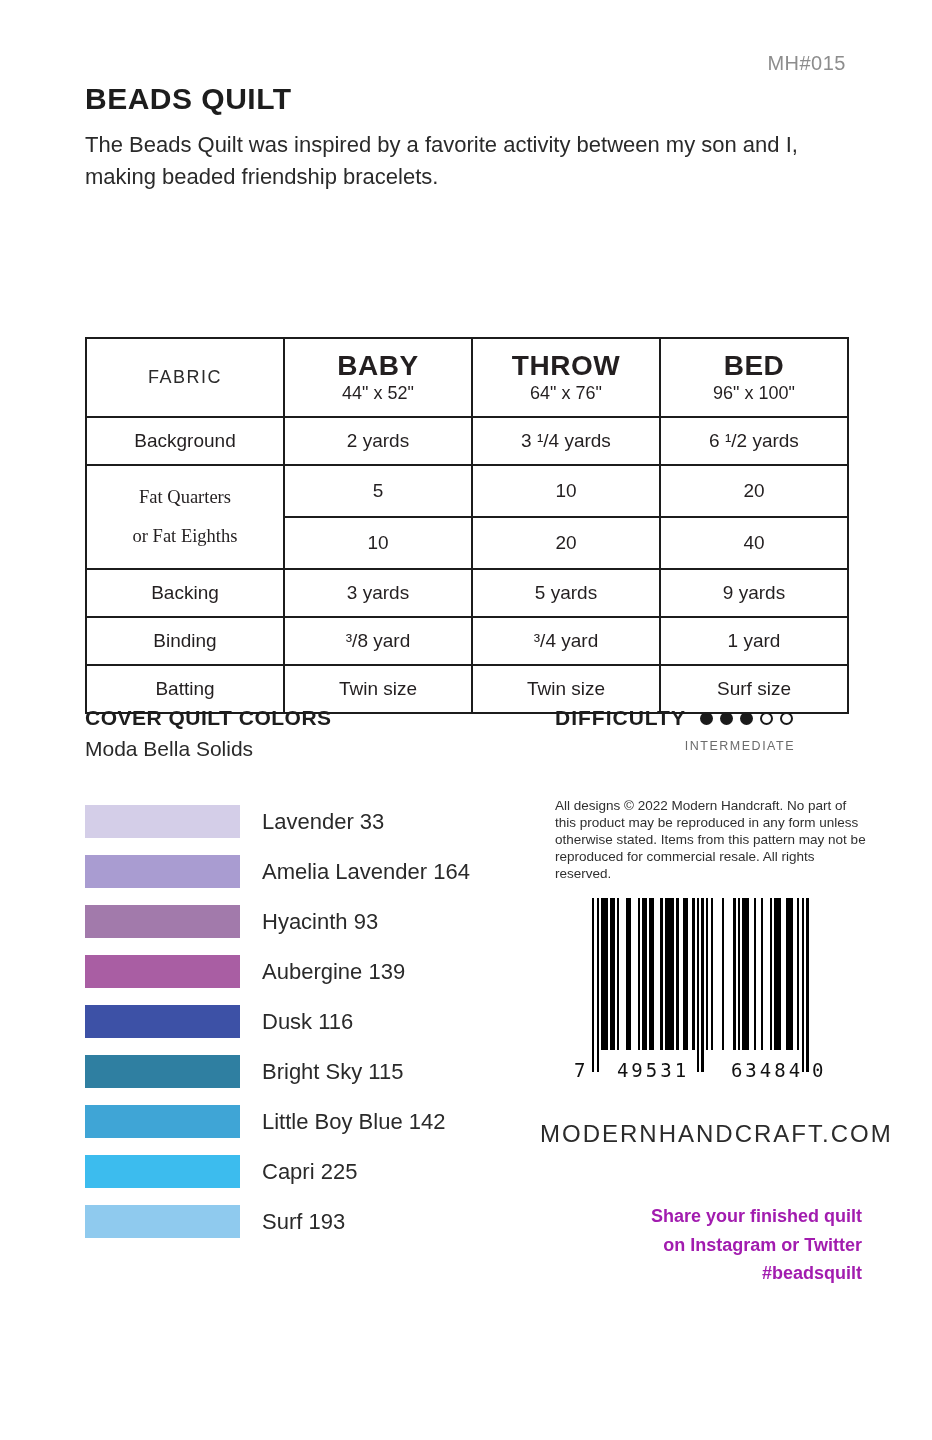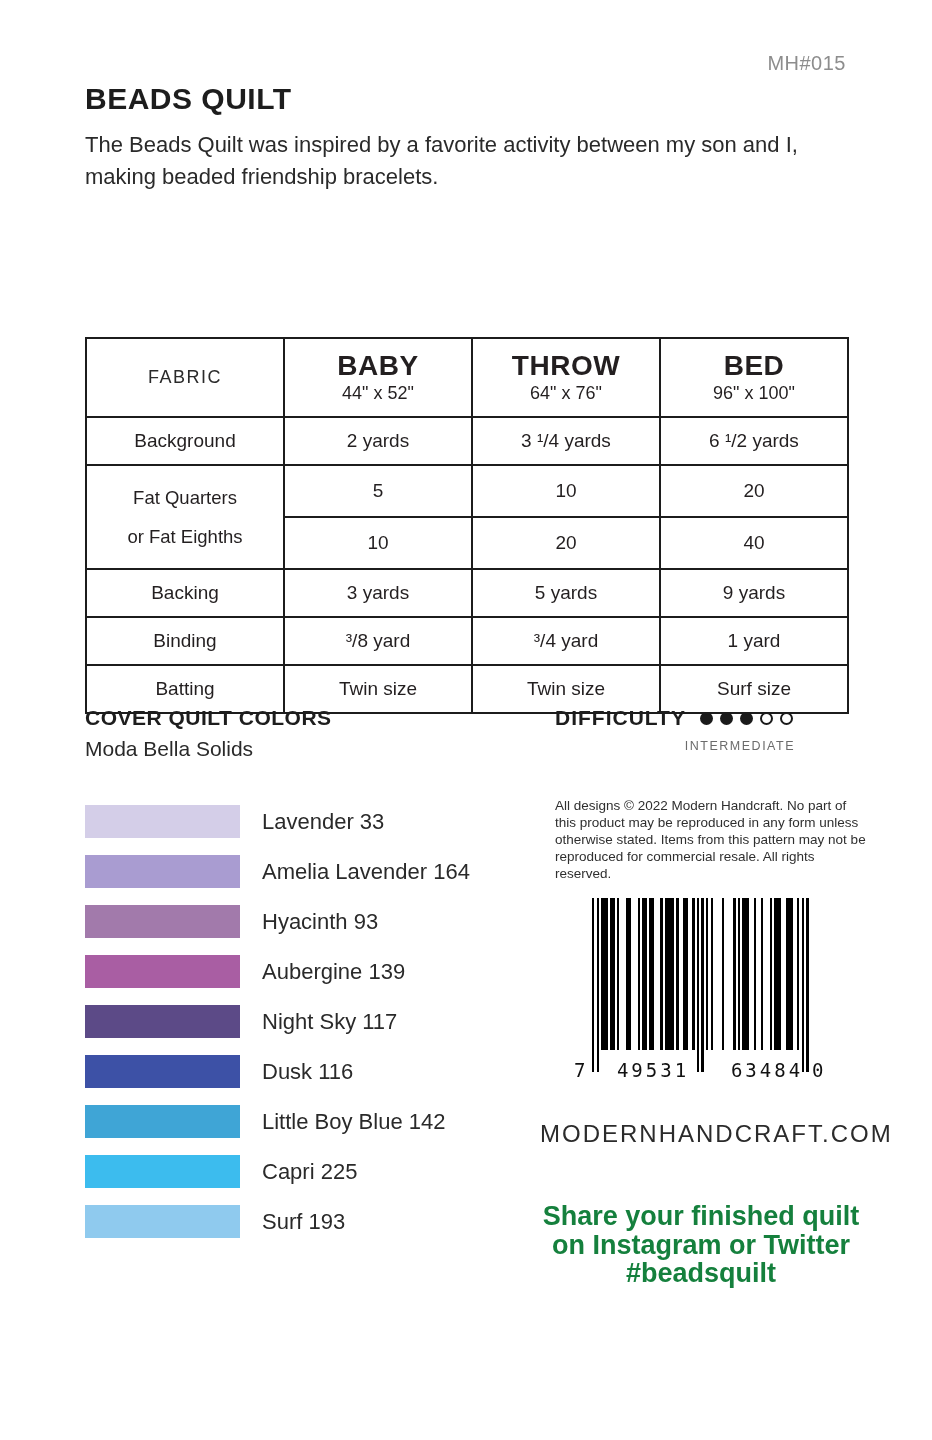--- a/index.html
+++ b/index.html
@@ -30,21 +30,21 @@
   }
   table.fabric td { border:2px solid #1c1c1c; padding:12px; }
   table.fabric col.c0 { width:198px; }
   table.fabric col.cx { width:188px; }
   tr.head td { height:78px; vertical-align:middle; }
   .corner-label { font-size:18px; letter-spacing:1.5px; color:#2a2a2a; }
   .size-name { font-size:28px; font-weight:800; letter-spacing:0.5px; line-height:30px; }
   .size-dims { font-size:18px; margin-top:2px; }
   tr.row td { height:39px; vertical-align:middle; font-size:19px; }
   .rowlabel { font-size:18.5px; }
-  .dual { height:78px; display:flex; flex-direction:column; justify-content:space-around; align-items:center; }
+  .dual { height:78px; display:flex; flex-direction:column; justify-content:space-around; align-items:center;font-family:Liberation Serif, serif; }
   .dual div { font-size:18.5px; }
 
   
   .colors-heading { position:absolute; top:706px; left:85px; font-size:21px; font-weight:800; letter-spacing:0.5px; color:#1d1d1d; }
   .colors-subheading { position:absolute; top:737px; left:85px; font-size:21px; color:#2a2a2a; }
   .swatch-list { position:absolute; top:805px; left:85px; }
   .swatch-row { display:flex; align-items:center; height:33px; margin-bottom:17px; }
   .swatch-chip { width:155px; height:33px; flex:0 0 155px; }
   .swatch-label { margin-left:22px; font-size:22px; color:#2a2a2a; white-space:nowrap; }
 
@@ -67,22 +67,22 @@
   .bar { position:absolute; top:0; background:#000; }
   .bc-digit { position:absolute; top:162px; font-family:"DejaVu Sans Mono", monospace; font-size:19px; line-height:20px; color:#111; }
   .bc-left  { left:4px; }
   .bc-g1 { left:38px; width:90px; text-align:center; letter-spacing:3px; }
   .bc-g2 { left:152px; width:90px; text-align:center; letter-spacing:3px; }
   .bc-right { left:242px; }
 
   .website { position:absolute; top:1120px; left:540px; width:322px; text-align:left;
     font-size:24px; letter-spacing:2px; color:#2b2b2b; }
 
-  .share { position:absolute; top:1202px; left:540px; width:322px; text-align:center;
-    font-size:27px; font-weight:800; line-height:28.5px; color:#15803d; white-space:pre-line; }
+  .share { position:absolute; top:1202px; left:540px; width:322px; text-align:right;
+    font-size:18px; font-weight:800; line-height:28.5px; color:#a21caf; white-space:pre-line; }
 </style>
 </head>
 <body>
 
 <div class="page">
 
   <div class="pattern-code">MH#015</div>
 
   <h1 class="page-title">BEADS QUILT</h1>
 
@@ -169,26 +169,26 @@
       </div>
       <div class="swatch-row">
         <div class="swatch-chip" style="background: rgb(162, 122, 171);"></div>
         <span class="swatch-label">Hyacinth 93</span>
       </div>
       <div class="swatch-row">
         <div class="swatch-chip" style="background: rgb(169, 94, 163);"></div>
         <span class="swatch-label">Aubergine 139</span>
       </div>
       <div class="swatch-row">
-        <div class="swatch-chip" style="background: rgb(92, 74, 135);"></div>
-        <span class="swatch-label">Night Sky 117</span>
-      </div>
-      <div class="swatch-row">
         <div class="swatch-chip" style="background: rgb(61, 81, 166);"></div>
         <span class="swatch-label">Dusk 116</span>
+      </div>
+      <div class="swatch-row">
+        <div class="swatch-chip" style="background: rgb(47, 127, 161);"></div>
+        <span class="swatch-label">Bright Sky 115</span>
       </div>
       <div class="swatch-row">
         <div class="swatch-chip" style="background: rgb(63, 165, 214);"></div>
         <span class="swatch-label">Little Boy Blue 142</span>
       </div>
       <div class="swatch-row">
         <div class="swatch-chip" style="background: rgb(60, 188, 238);"></div>
         <span class="swatch-label">Capri 225</span>
       </div>
       <div class="swatch-row">

